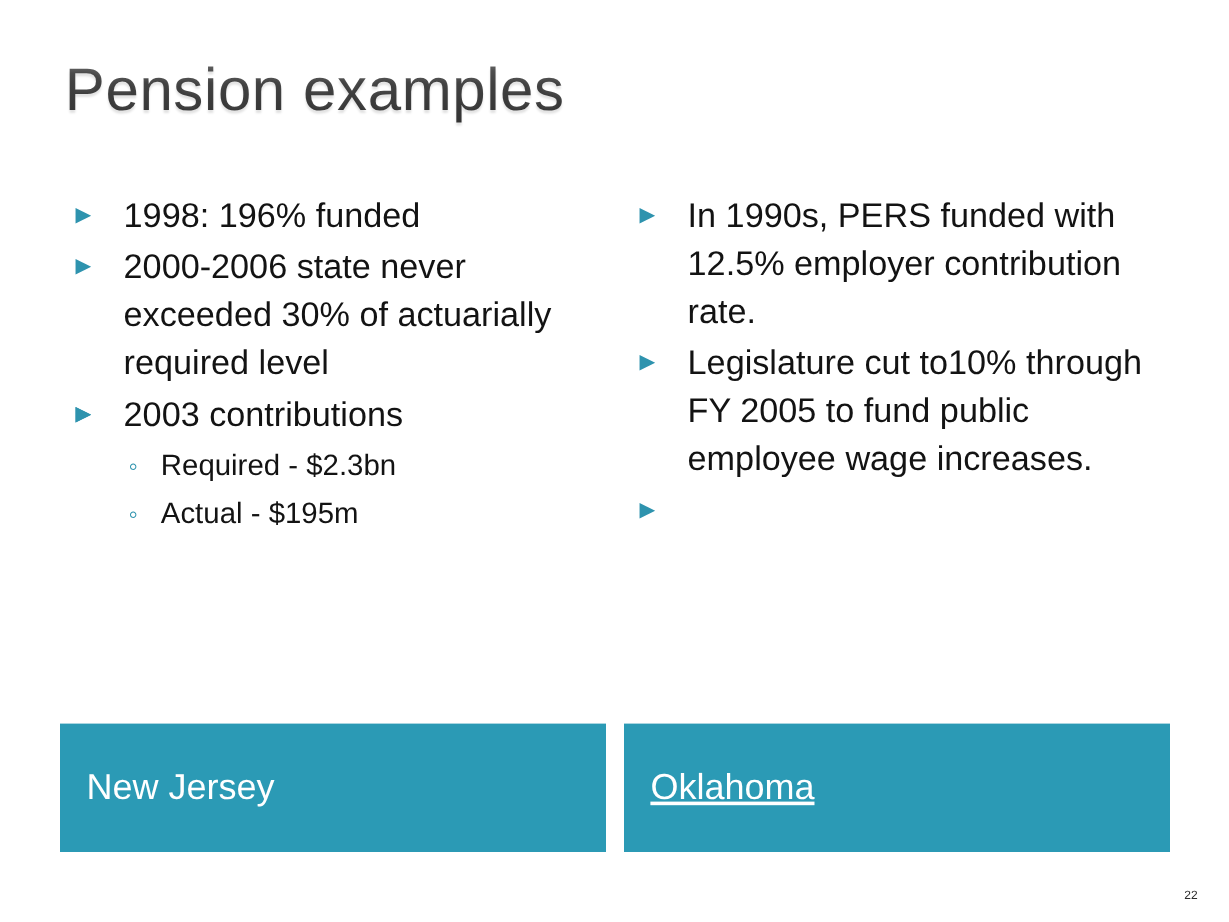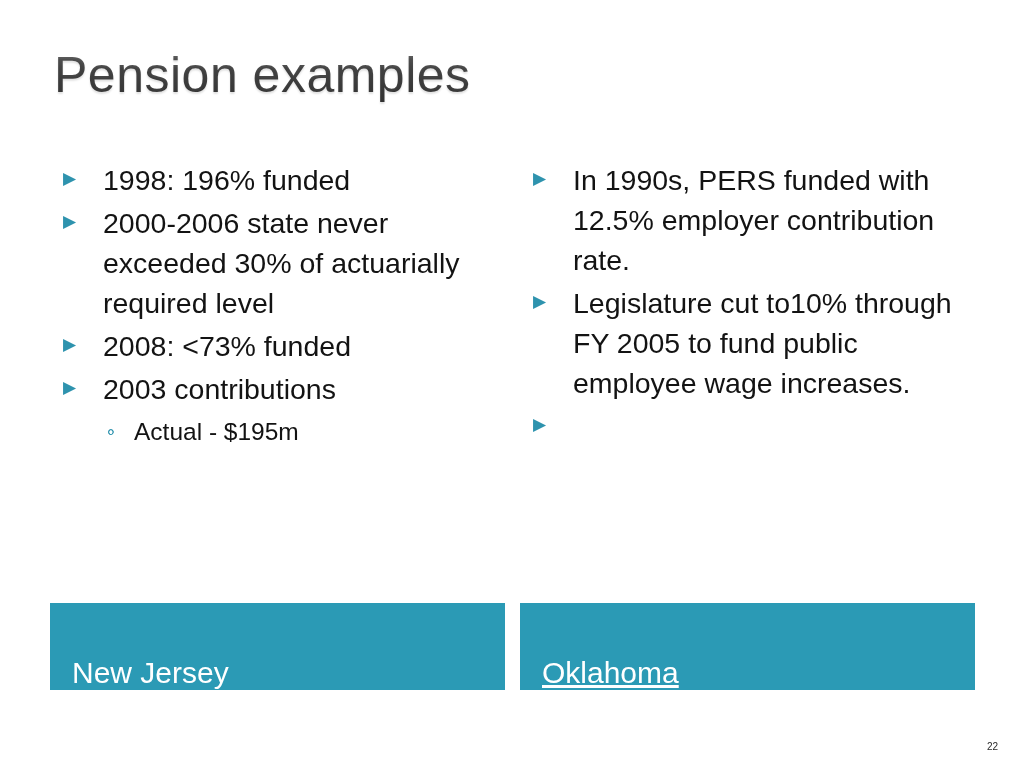--- a/index.html
+++ b/index.html
@@ -70,25 +70,25 @@
   .bullet.l2 .marker {
     position: absolute;
     left: 57px;
     top: 0px;
     font-size: 22px;
     color: var(--teal, #2E93AE);
   }
   .state-box {
     position: absolute;
     top: 603px;
-    height: 87px;
+    height: 107px;
     background: var(--box-teal, #2B9AB5);
     color: #ffffff;
     display: flex;
-    align-items: flex-end;
+    align-items: center;
     padding-left: 22px;
     box-sizing: border-box;
     font-size: 30px;
   }
   .state-box.nj {
     left: 50px;
     width: 455px;
   }
   .state-box.ok {
     left: 520px;
@@ -116,28 +116,28 @@
       <div class="bullet l1">
         <span class="marker">▶</span>
         <span>1998: 196% funded</span>
       </div>
       <div class="bullet l1">
         <span class="marker">▶</span>
         <span>2000-2006 state never exceeded 30% of actuarially required level</span>
       </div>
       <div class="bullet l1">
         <span class="marker">▶</span>
-        <span>2008: &lt;73% funded</span>
       </div>
       <div class="bullet l1">
         <span class="marker">▶</span>
         <span>2003 contributions</span>
       </div>
       <div class="bullet l2">
         <span class="marker">◦</span>
+        <span>Required - $2.3bn</span>
       </div>
       <div class="bullet l2">
         <span class="marker">◦</span>
         <span>Actual - $195m</span>
       </div>
     </div>
 
     <div class="col right">
       <div class="bullet l1">
         <span class="marker">▶</span>

